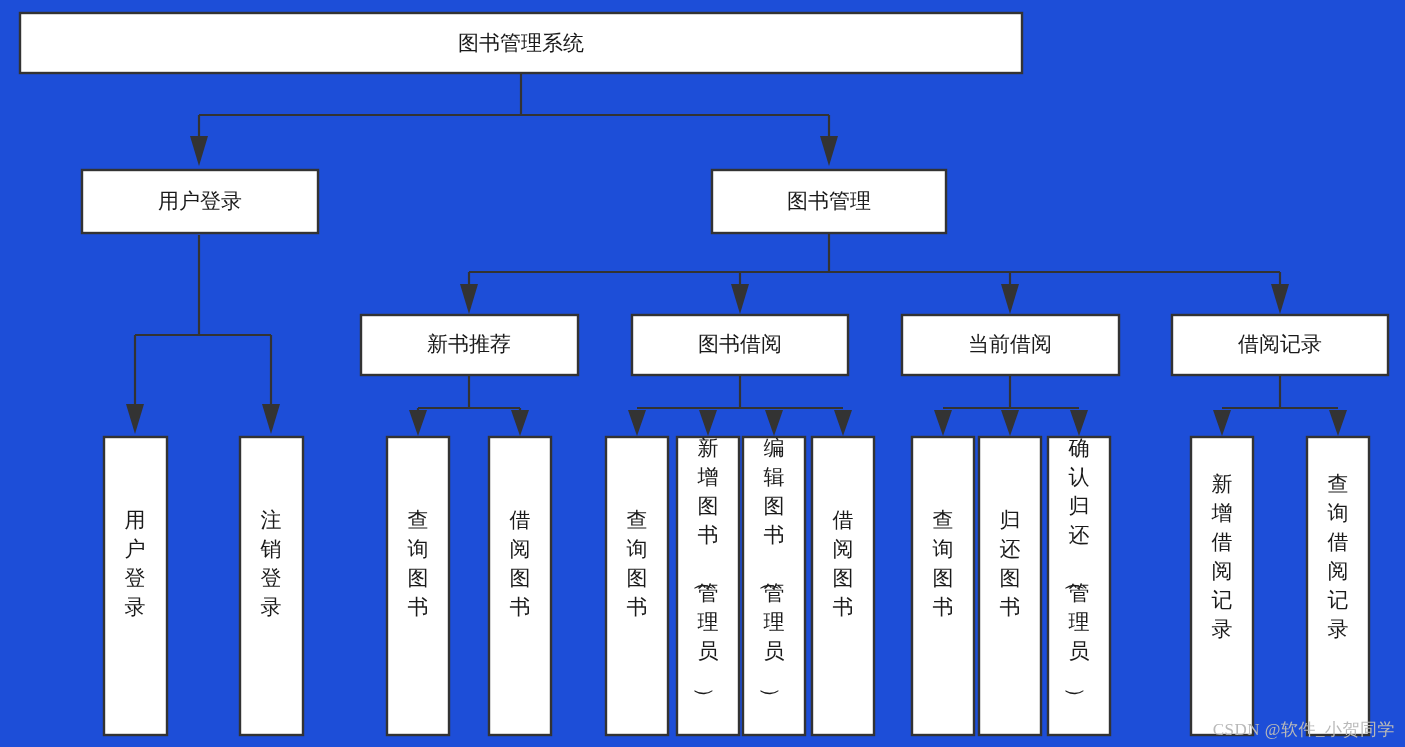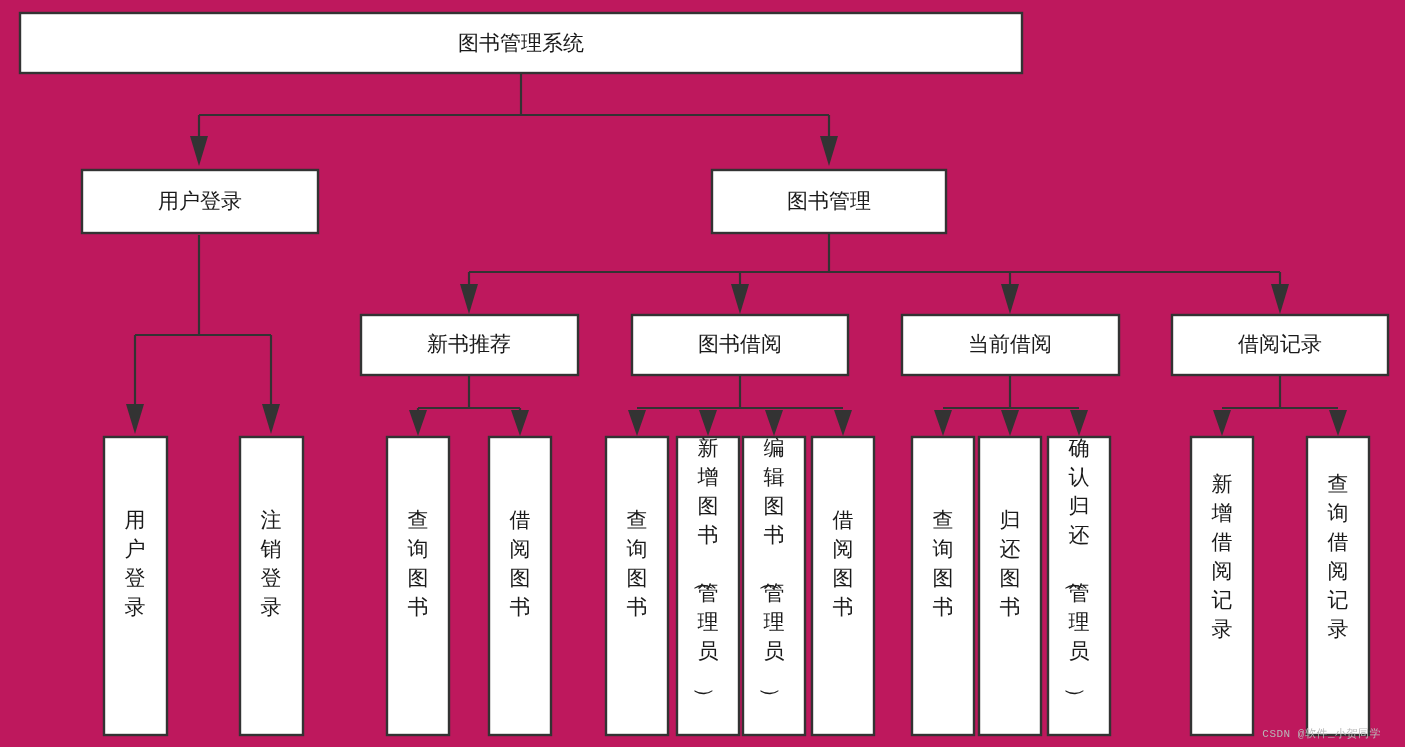--- a/index.html
+++ b/index.html
@@ -10,21 +10,21 @@
   body {
     width: 1405px;
     height: 747px;
     font-family: "DejaVu Sans", "Liberation Sans", sans-serif;
     overflow: hidden;
   }
   #diagram-root {
     position: relative;
     width: 1405px;
     height: 747px;
-    background: #be185d;
+    background: #1d4ed8;
   }
   svg#diagram-svg {
     position: absolute;
     left: 0;
     top: 0;
     width: 1405px;
     height: 747px;
   }
   .node-box {
     fill: #ffffff;
@@ -48,24 +48,24 @@
     dominant-baseline: middle;
   }
   .node-label-vert {
     font-family: "DejaVu Sans", "Liberation Sans", sans-serif;
     fill: #1a1a1a;
     font-size: 21px;
     text-anchor: middle;
   }
   .watermark {
     position: absolute;
-    right: 24px;
+    right: 10px;
     bottom: 6px;
-    font-family: Liberation Mono, monospace;
-    font-size: 11px;
+    font-family: Liberation Serif, serif;
+    font-size: 17px;
     color: #b9b9b9;
     letter-spacing: 0.5px;
     white-space: nowrap;
     pointer-events: none;
   }
 </style>
 </head>
 <body>
 
 <div id="diagram-root">

